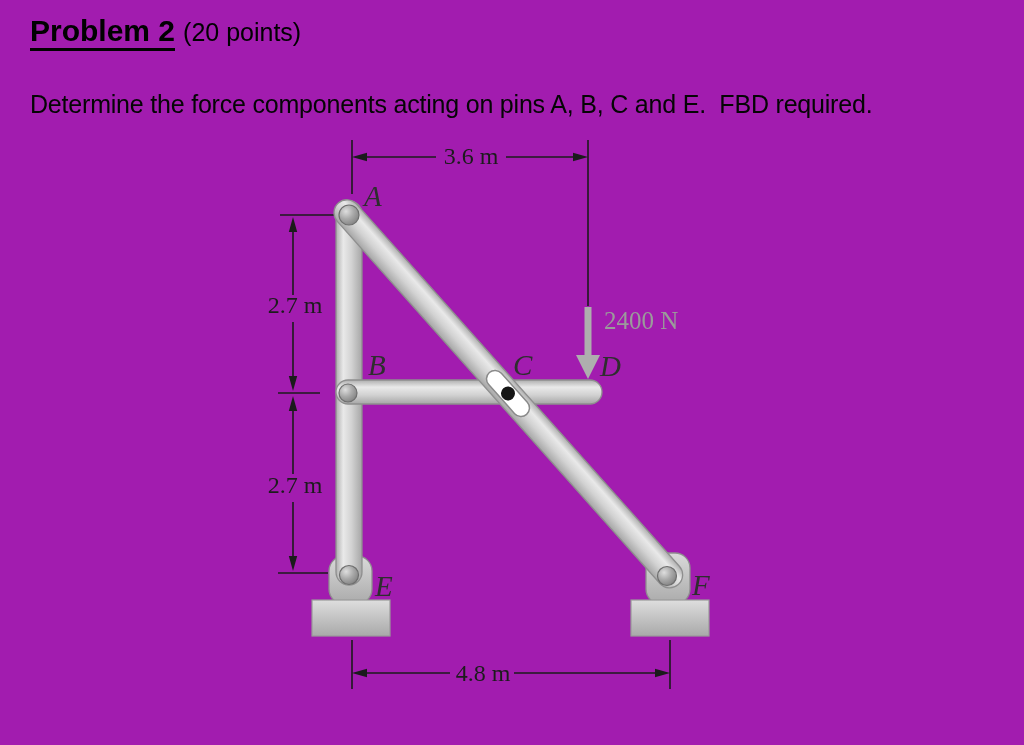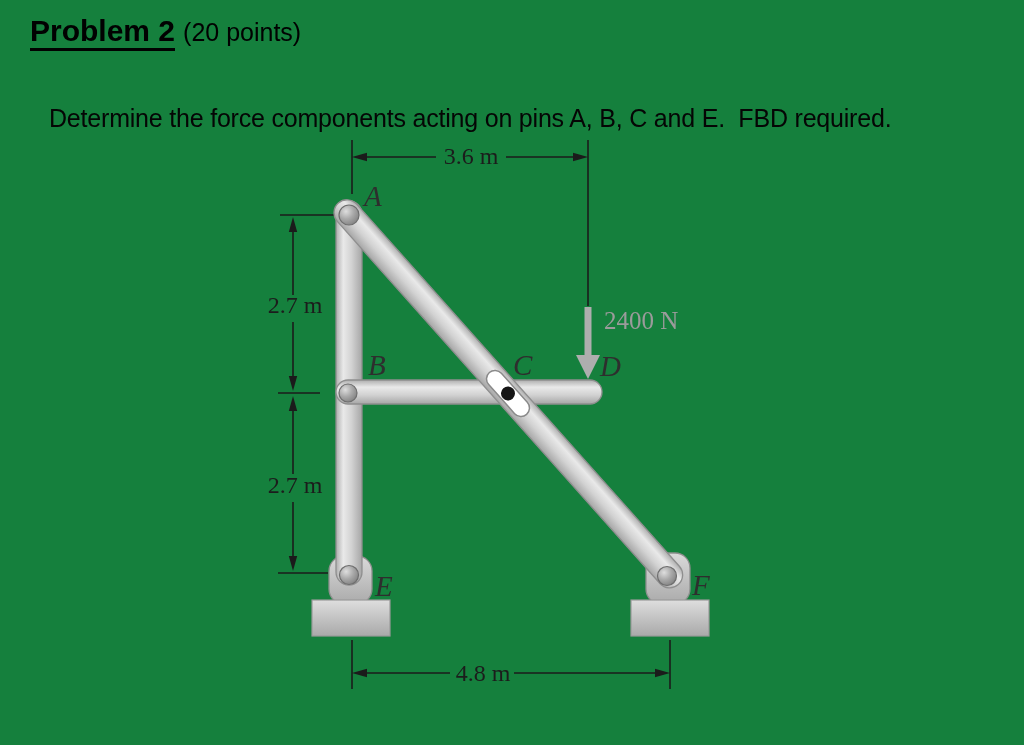--- a/index.html
+++ b/index.html
@@ -1,39 +1,38 @@
 <!DOCTYPE html>
 <html><head>
 <meta charset="utf-8">
 <style>
   html,body{margin:0;padding:0;background:#ffffff;}
   .page{
     position:relative;
     width:1024px;height:745px;
-    background:#15803d;
+    background:#a21caf;
     font-family:"Liberation Sans", sans-serif;
     overflow:hidden;
   }
   .title-line{
     position:absolute;left:30px;top:14px;
     font-size:30px;font-weight:700;color:#010101;
     white-space:nowrap;
   }
   .title-name{
     border-bottom:3px solid #010101;
     padding-bottom:1px;
   }
   .title-points{
     font-size:25px;font-weight:400;margin-left:8px;
   }
   .instruction{
-    position:absolute;left:30px;top:104px;
+    position:absolute;left:30px;top:90px;
     font-size:25px;color:#050505;letter-spacing:-0.2px;
     white-space:pre;
-    margin-left:19px;
   }
   .figure-wrap{
     position:absolute;left:0;top:0;width:1024px;height:745px;
   }
   svg text.dim-text{
     font-family:"Liberation Serif", serif;
     font-size:24px;fill:#1c1c1c;
   }
   svg text.pin-label{
     font-family:"Liberation Serif", serif;

